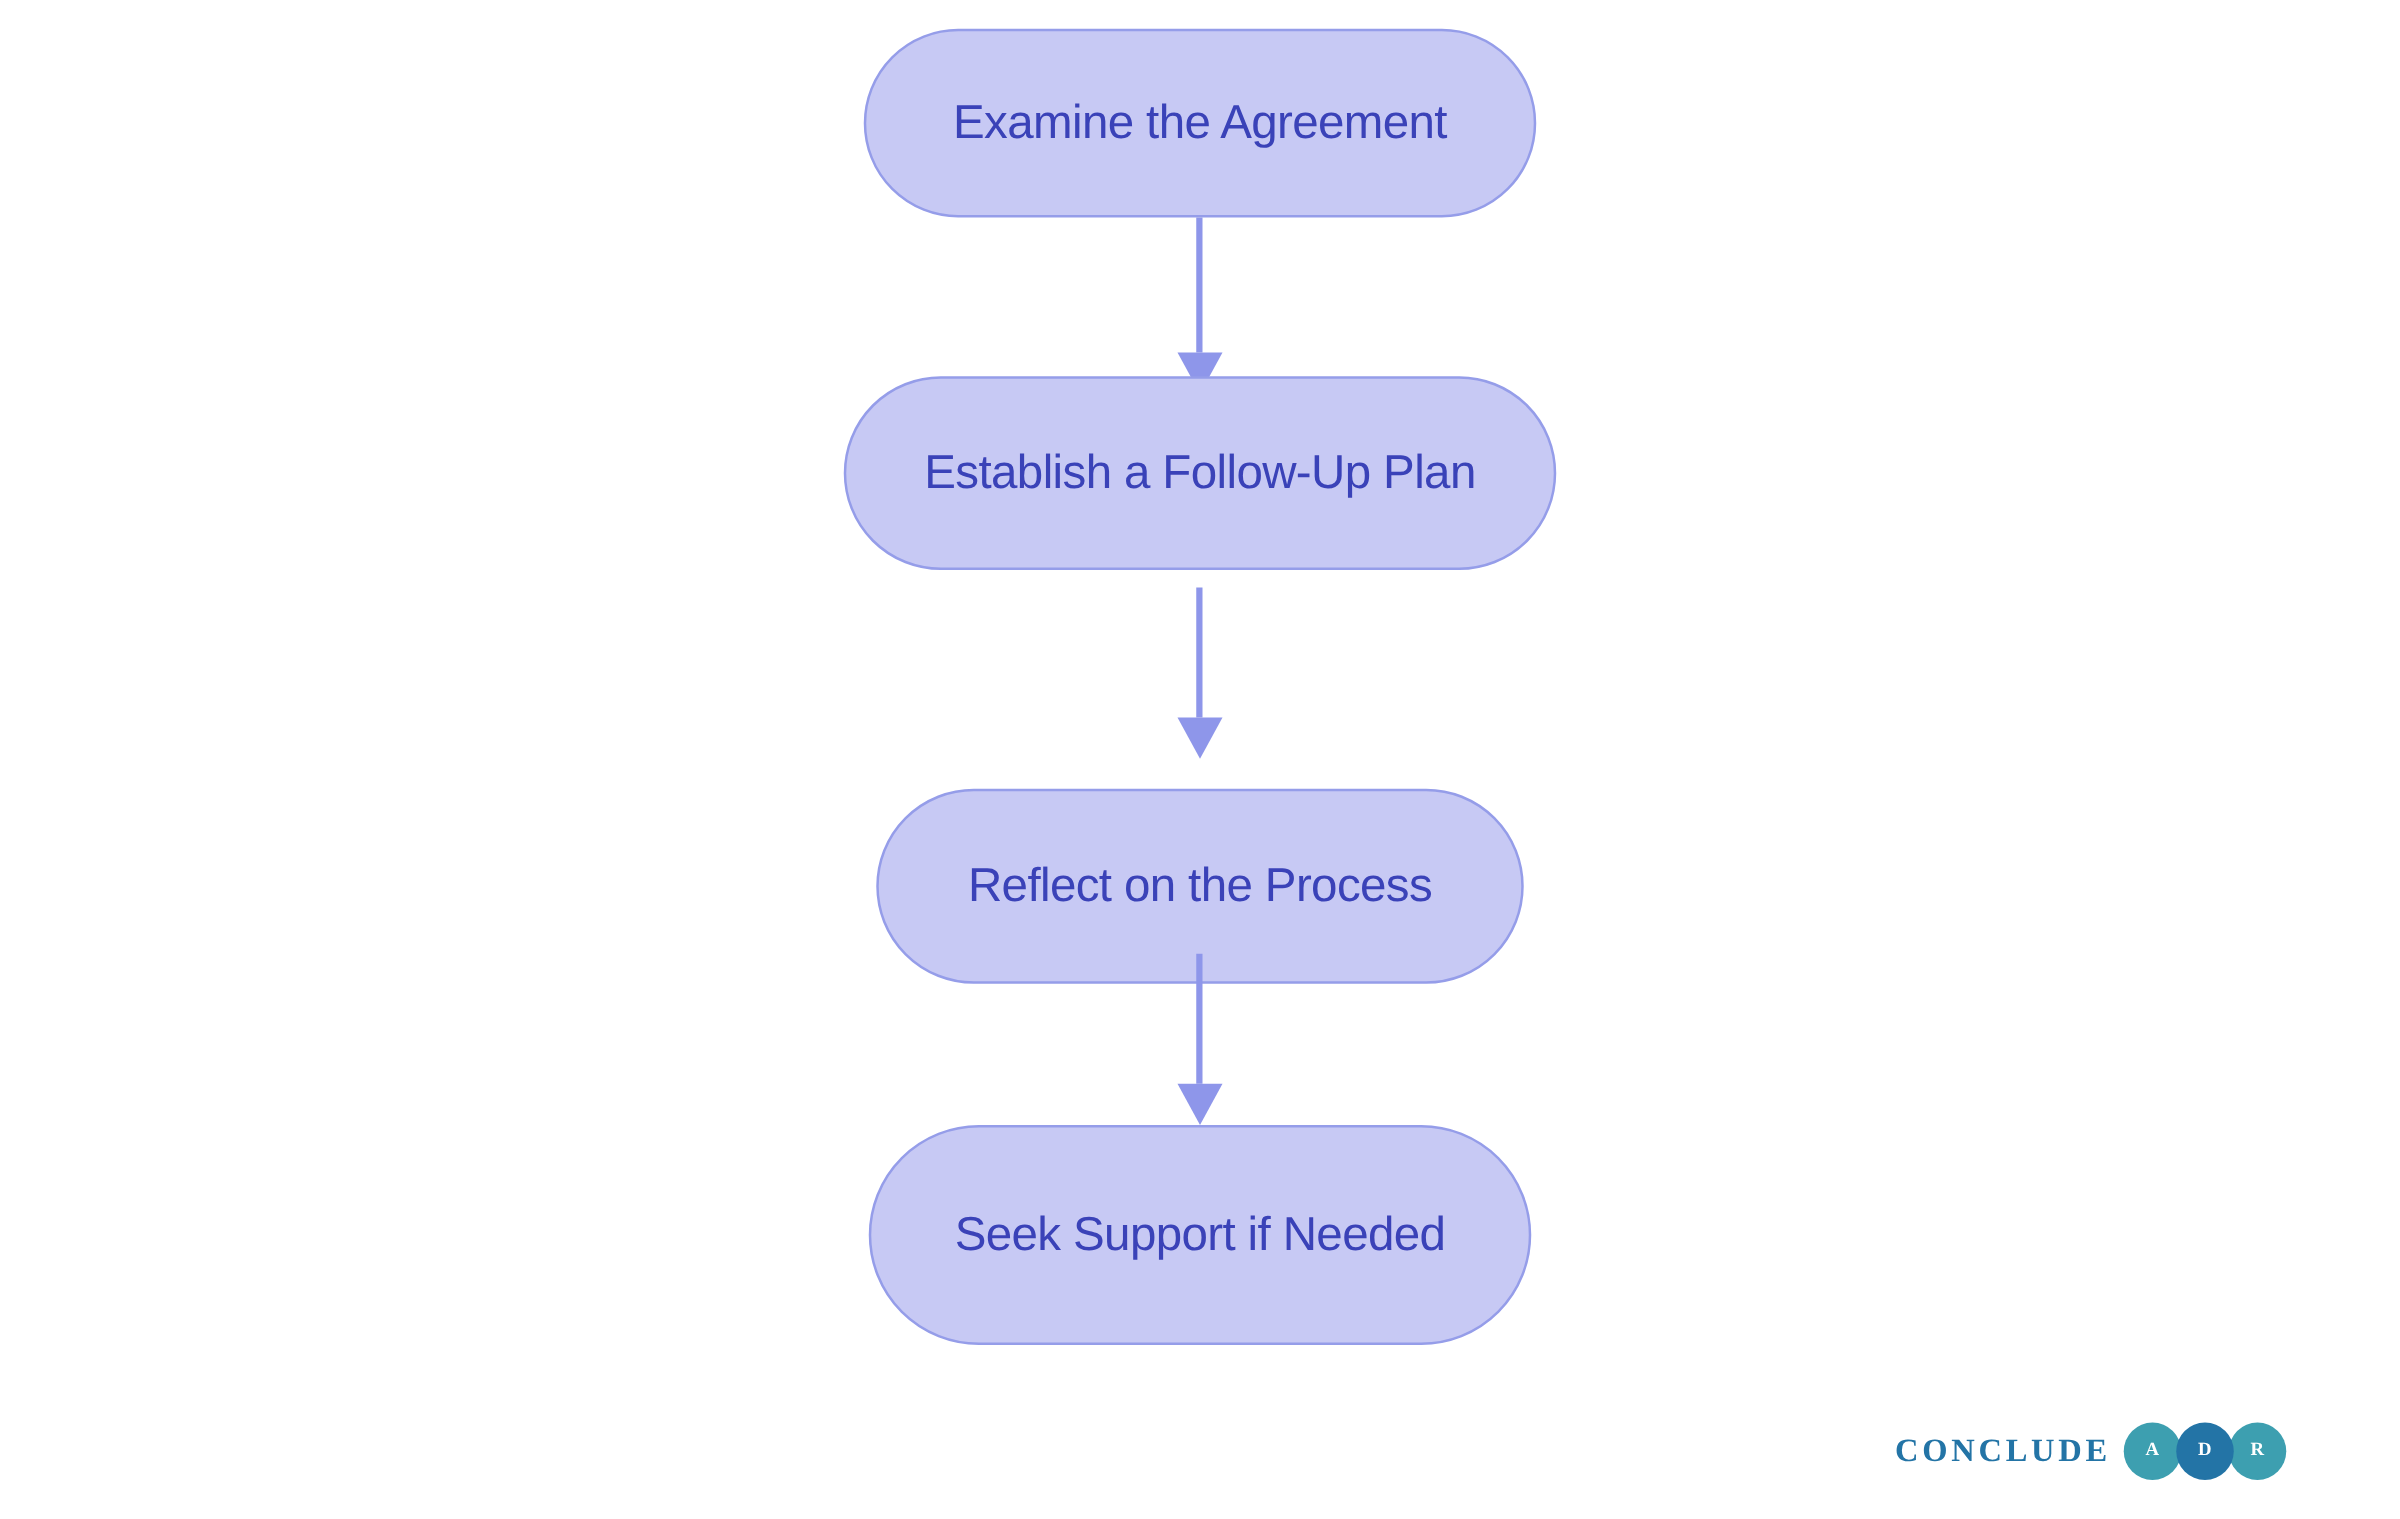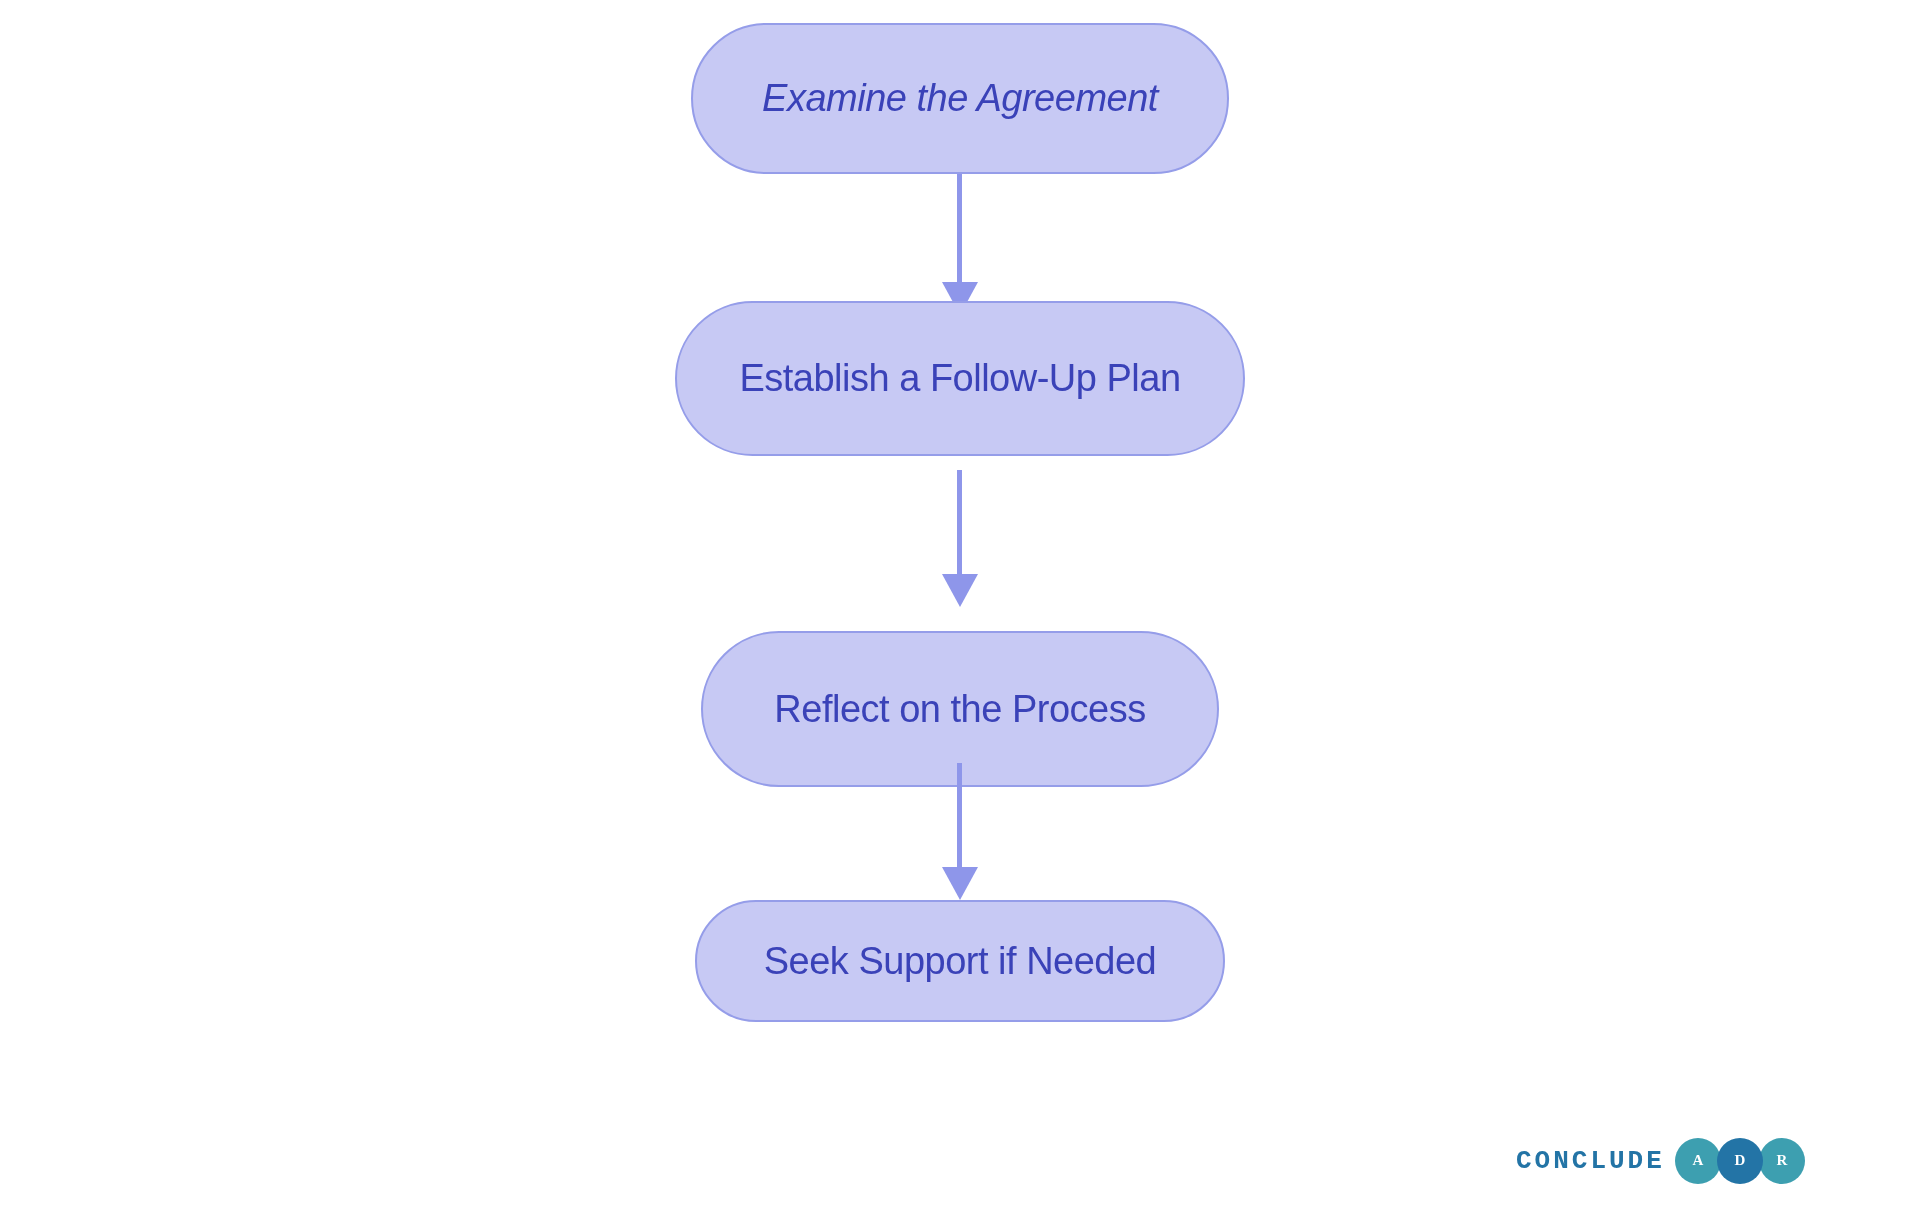--- a/index.html
+++ b/index.html
@@ -23,24 +23,24 @@
     border-radius: 999px;
     display: flex;
     align-items: center;
     justify-content: center;
     color: #3a42b8;
     font-size: 38px;
     letter-spacing: -0.5px;
     white-space: nowrap;
     text-align: center;
   }
-  .node-1 { left: 691px; top: 23px;  width: 538px; height: 151px; font-style: italic; }
+  .node-1 { left: 691px; top: 23px;  width: 538px; height: 151px; }
   .node-2 { left: 675px; top: 301px; width: 570px; height: 155px; }
   .node-3 { left: 701px; top: 607px; width: 518px; height: 156px; margin-top: 24px; }
-  .node-4 { left: 695px; top: 900px; width: 530px; height: 122px; }
+  .node-4 { left: 695px; top: 900px; width: 530px; height: 176px; }
 
   .arrow-line {
     position: absolute;
     left: 957px;
     width: 5px;
     background: #8e96ea;
   }
   .arrow-head {
     position: absolute;
     left: 942px;
@@ -59,21 +59,21 @@
 
   .logo {
     position: absolute;
     left: 1516px;
     top: 1137px;
     height: 47px;
     display: flex;
     align-items: center;
   }
   .logo-brand {
-    font-family: Liberation Mono, monospace;
+    font-family: Liberation Serif, serif;
     font-weight: bold;
     font-size: 26px;
     letter-spacing: 3px;
     color: #2374a6;
     line-height: 1;
   }
   .logo-badges {
     display: flex;
     align-items: center;
     margin-left: 10px;

